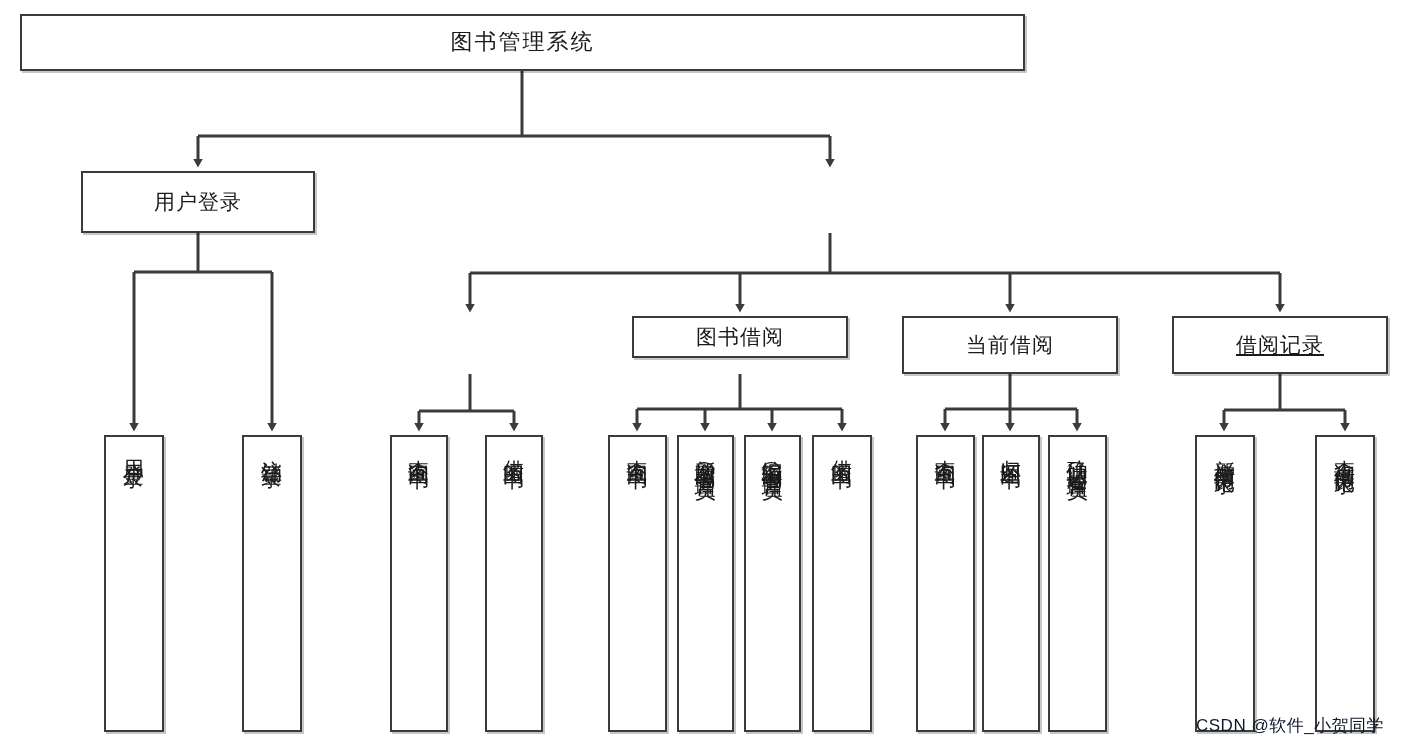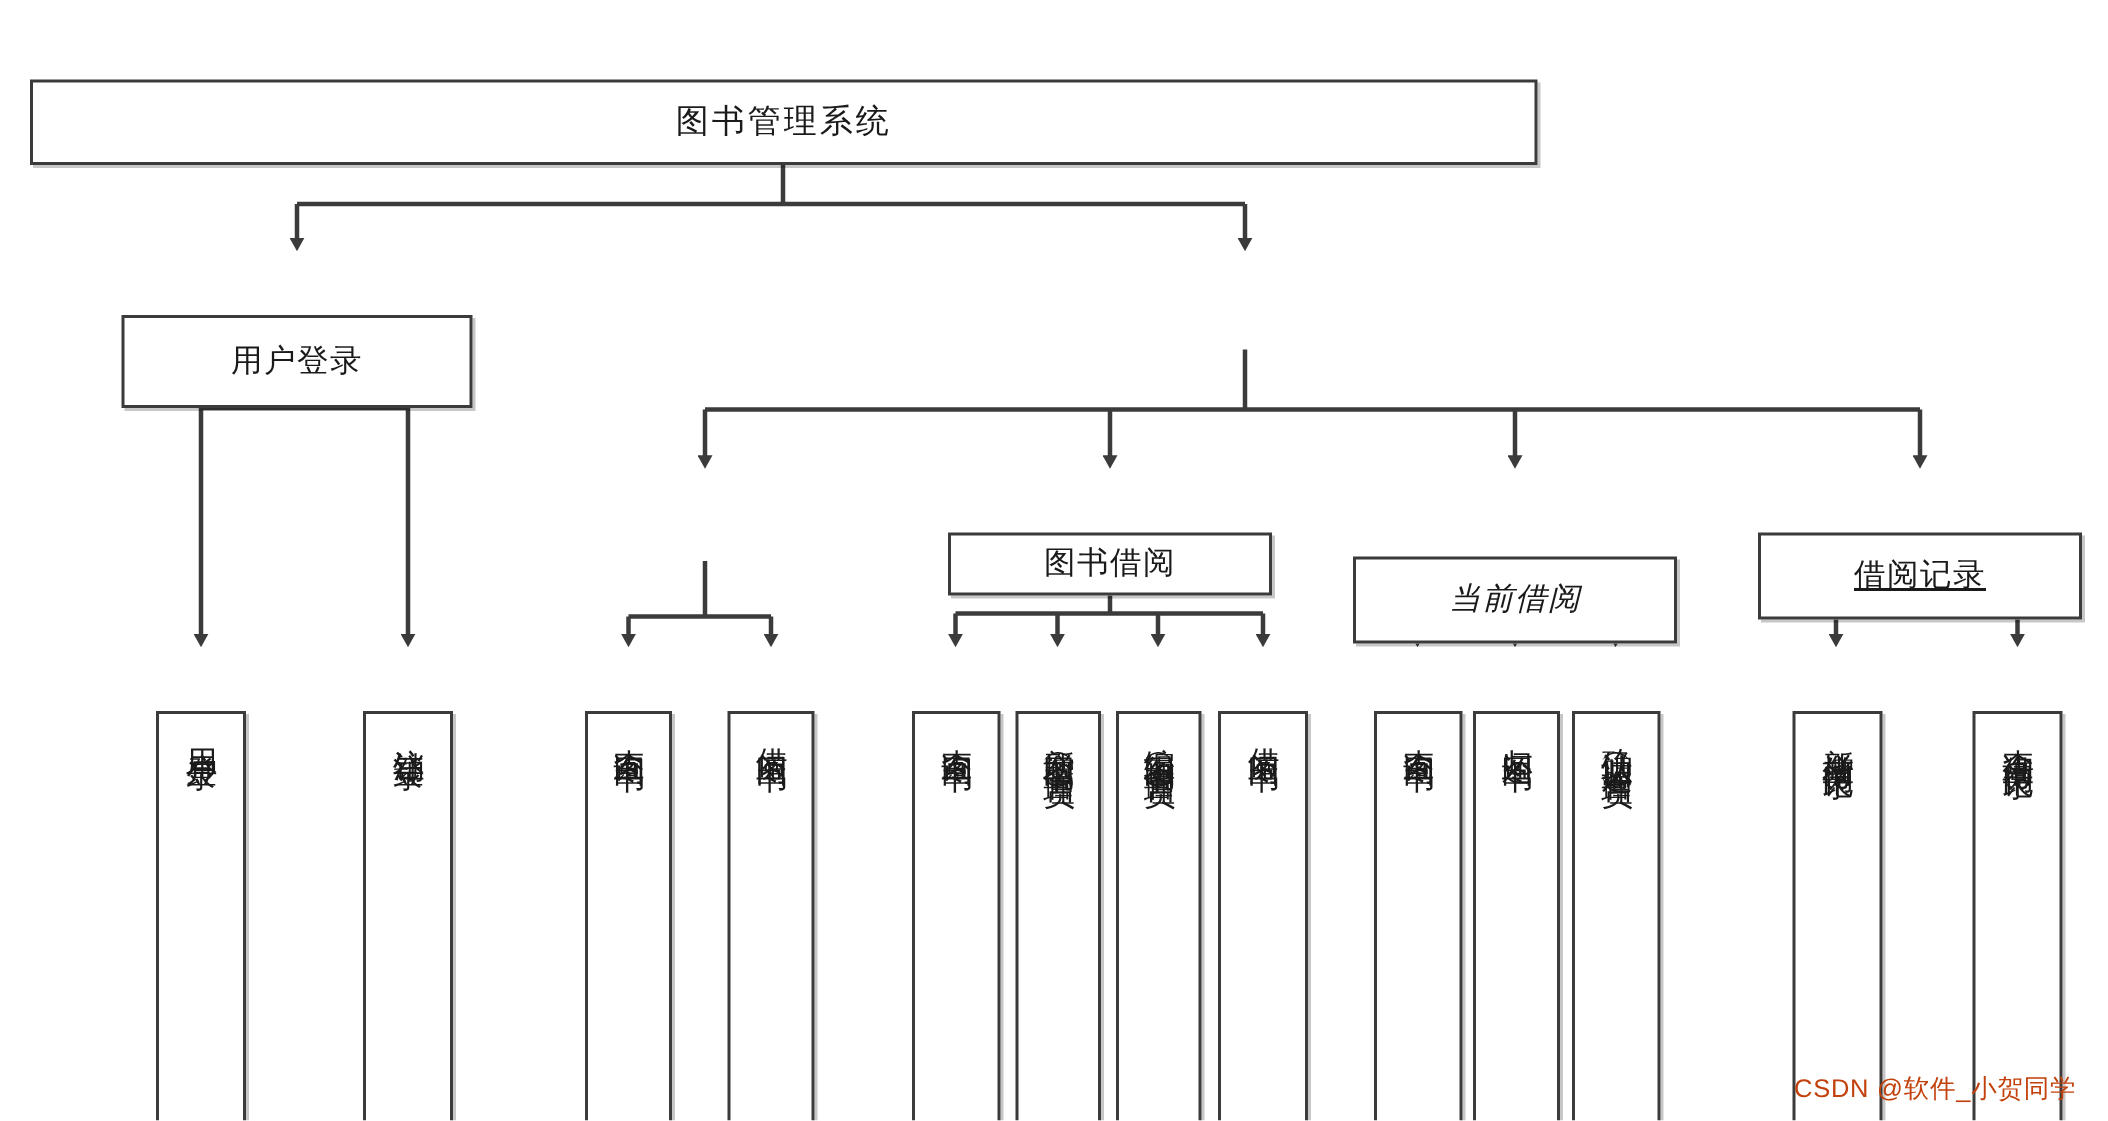--- a/index.html
+++ b/index.html
@@ -30,21 +30,20 @@
     position: absolute;
     box-sizing: border-box;
     border: 2px solid #3b3b3b;
     background: #ffffff;
     color: #1a1a1a;
     display: flex;
     align-items: center;
     justify-content: center;
     text-align: right;
     box-shadow: 2px 2px 0 rgba(0,0,0,0.22);
-    margin-top: 39px;
   }
   .node .lbl {
     display: block;
     line-height: 1.12;
   }
   
   .node.horiz .lbl {
     font-size: 21px;
     letter-spacing: 1px;
     white-space: nowrap;
@@ -65,21 +64,21 @@
     font-size: 21px;
     letter-spacing: 3px;
     line-height: 1;
     white-space: nowrap;
   }
   .watermark {
     position: absolute;
     left: 1196px;
     top: 714px;
     font-size: 17px;
-    color: #c2410c;
+    color: #0f172a;
     white-space: nowrap;
     letter-spacing: 0.5px;
   }
 </style>
 </head>
 <body>
 
 <div id="canvas">
 
   <svg id="edges" viewBox="0 0 1405 747" width="1405" height="747" xmlns="http://www.w3.org/2000/svg">
@@ -136,21 +135,21 @@
     <span class="lbl">图书管理系统</span>
   </div>
 
   <div class="node horiz" style="left:81px;top:171px;width:234px;height:62px;">
     <span class="lbl">用户登录</span>
   </div>
 
   <div class="node horiz" style="left:632px;top:316px;width:216px;height:42px;">
     <span class="lbl">图书借阅</span>
   </div>
-  <div class="node horiz" style="left:902px;top:332px;width:216px;height:58px;font-style:italic;">
+  <div class="node horiz" style="left:902px;top:316px;width:216px;height:58px;">
     <span class="lbl">当前借阅</span>
   </div>
   <div class="node horiz" style="left:1172px;top:316px;width:216px;height:58px;text-decoration:underline;">
     <span class="lbl">借阅记录</span>
   </div>
 
   <div class="node vert" style="left:104px;top:435px;width:60px;height:297px;">
     <span class="lbl">用户登录</span>
   </div>
   <div class="node vert" style="left:242px;top:435px;width:60px;height:297px;">

